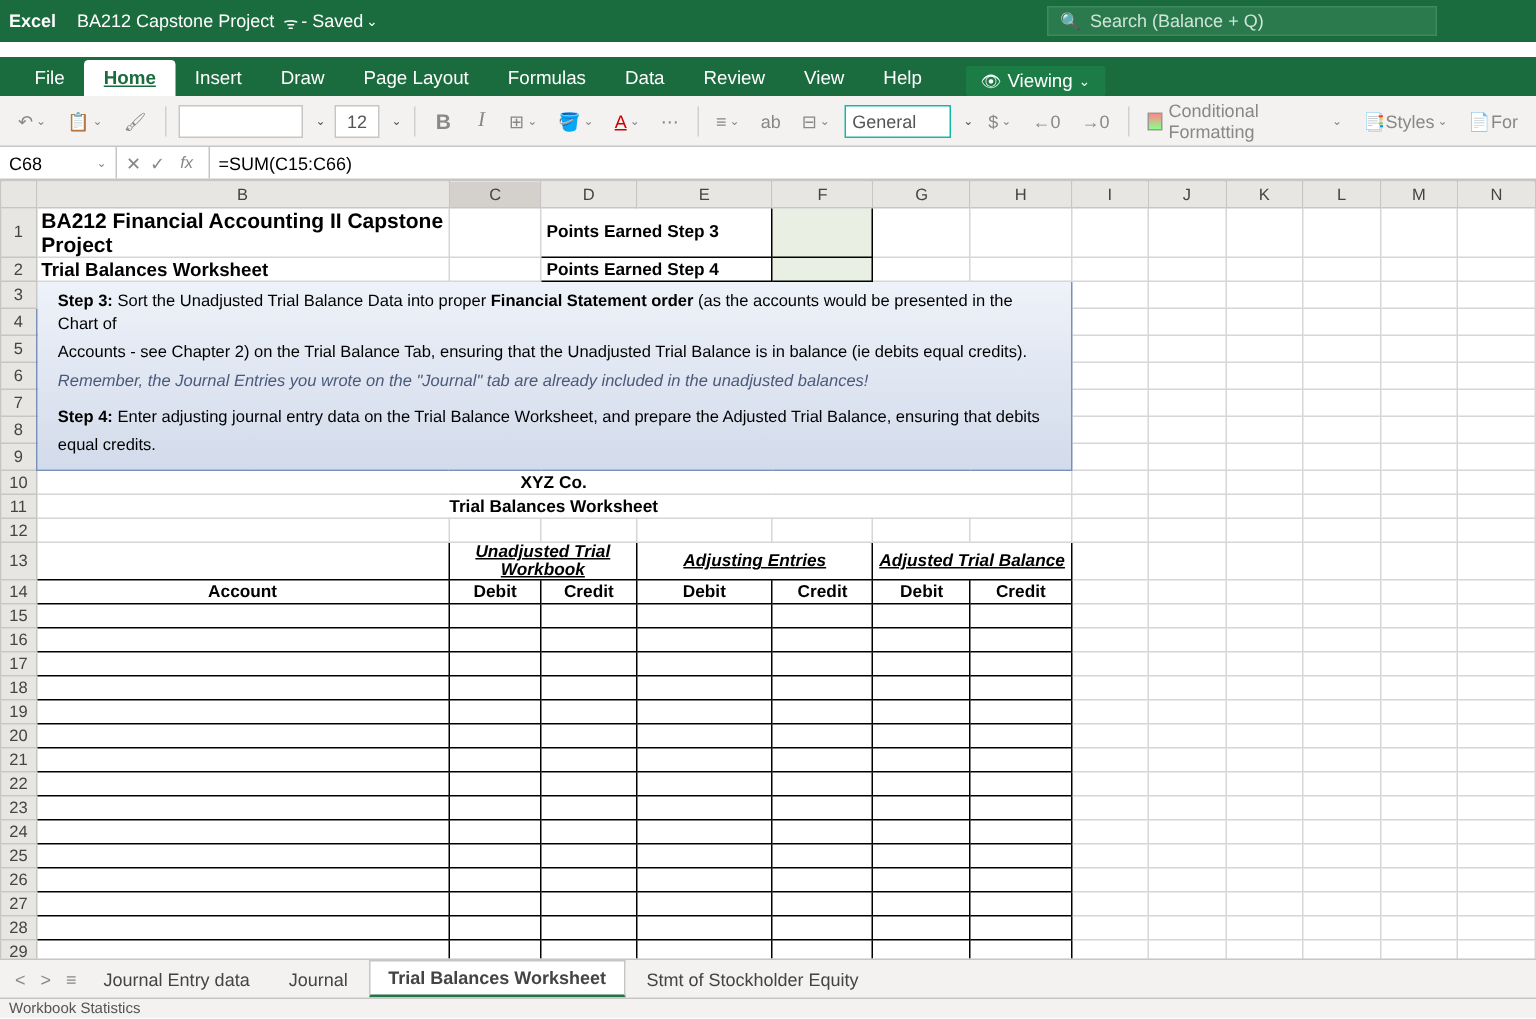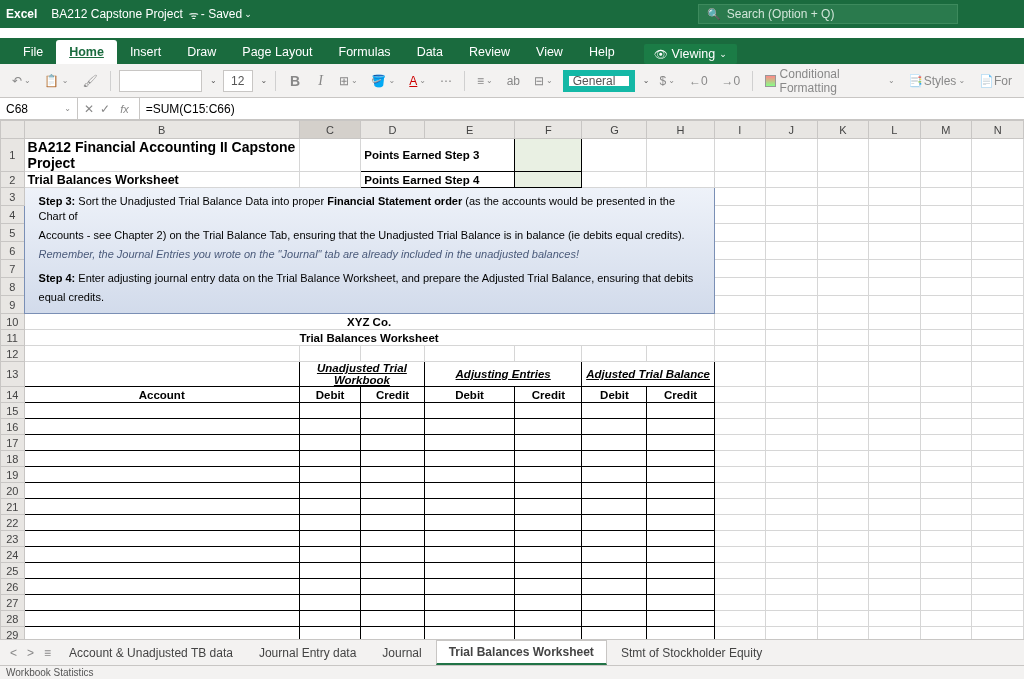--- a/index.html
+++ b/index.html
@@ -23,21 +23,21 @@
 .ribbon-tabs .viewing .chev { margin-left: 4px; font-size: 9px; }
 
 
 .toolbar { background: #f3f2f1; border-bottom: 1px solid #c8c6c4; height: 34px; display: flex; align-items: center; padding: 0 8px; font-size: 12px; color: #555; gap: 6px; }
 .toolbar .btn { padding: 2px 4px; display: flex; align-items: center; color: #888; }
 .toolbar .sep { width: 1px; height: 20px; background: #d0d0d0; margin: 0 2px; }
 .toolbar .fontsel { border: 1px solid #c8c6c4; background: #fff; height: 22px; width: 96px; display:inline-block; }
 .toolbar .fontsize { border: 1px solid #c8c6c4; background: #fff; height: 22px; width: 34px; display:inline-flex; align-items:center; justify-content:center; }
 .toolbar .bold { font-weight: bold; font-size: 14px; padding: 0 6px; }
 .toolbar .italic { font-style: italic; font-family: serif; font-size: 14px; padding: 0 6px; }
-.toolbar .numfmt { border: 6px solid #14b8a6; background: #fff; height: 22px; width: 80px; padding: 0 4px; display:inline-flex; align-items:center; }
+.toolbar .numfmt { border: 1px solid #14b8a6; background: #fff; height: 22px; width: 80px; padding: 0 4px; display:inline-flex; align-items:center; }
 .toolbar .chev { font-size: 8px; margin-left: 2px; }
 .toolbar .cf { display: flex; align-items: center; gap: 4px; }
 .toolbar .cf-ico { width: 12px; height: 12px; background: linear-gradient(#f88, #8f8); border: 1px solid #999; }
 
 
 .formula-bar { height: 22px; border-bottom: 1px solid #c8c6c4; display: flex; align-items: center; font-size: 12px; background: #fff; }
 .name-box { width: 78px; border-right: 1px solid #c8c6c4; padding: 0 6px; height: 100%; display: flex; align-items: center; }
 .name-box .chev { font-size: 8px; margin-left: auto; color: #888; }
 .fb-btns { display: flex; align-items: center; padding: 0 6px; gap: 6px; color: #888; border-right: 1px solid #c8c6c4; height: 100%; }
 .fb-fx { font-style: italic; font-size: 11px; padding: 0 4px; }
@@ -86,21 +86,21 @@
 <body>
 
 <div class="titlebar">
   <span class="appname">Excel</span>
   <span class="docname">BA212 Capstone Project</span>
   <span class="share-icon">ᯤ</span>
   <span>- <span>Saved</span></span>
   <span class="chev">⌄</span>
   <div class="search-box">
     <span class="mag">🔍</span>
-    <span>Search (Option + Q)</span>
+    <span>Search (Balance + Q)</span>
   </div>
 </div>
 
 <div class="ribbon-tabs">
   <div class="tab">File</div>
   <div class="tab active">Home</div>
   <div class="tab">Insert</div>
   <div class="tab">Draw</div>
   <div class="tab">Page Layout</div>
   <div class="tab">Formulas</div>
@@ -644,21 +644,20 @@
           <td></td>
         </tr>
       </tbody>
 </table>
 </div>
 
 <div class="sheetbar">
   <span class="nav">&lt;</span>
   <span class="nav">&gt;</span>
   <span class="nav">≡</span>
-  <div class="tab">Account &amp; Unadjusted TB data</div>
   <div class="tab">Journal Entry data</div>
   <div class="tab">Journal</div>
   <div class="tab active">Trial Balances Worksheet</div>
   <div class="tab">Stmt of Stockholder Equity</div>
 
 </div>
 
 <div class="statusbar">
   <span>Workbook Statistics</span>
 </div>

